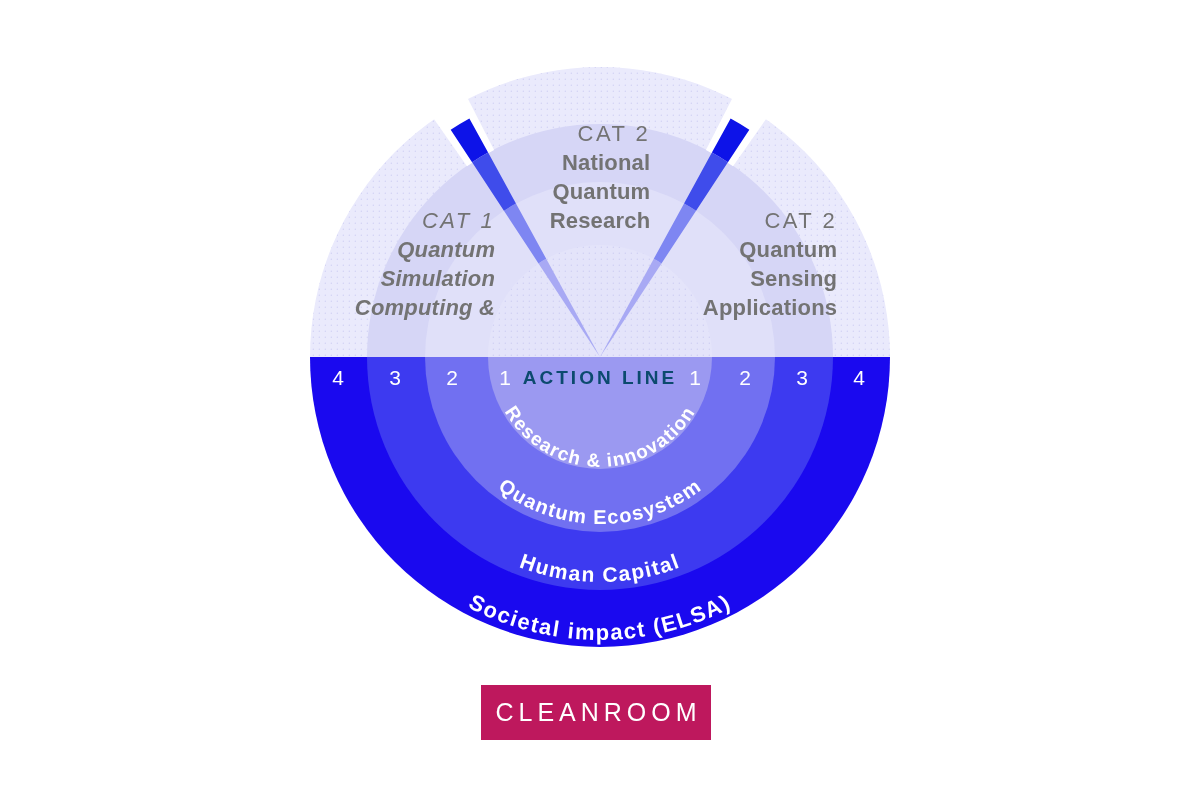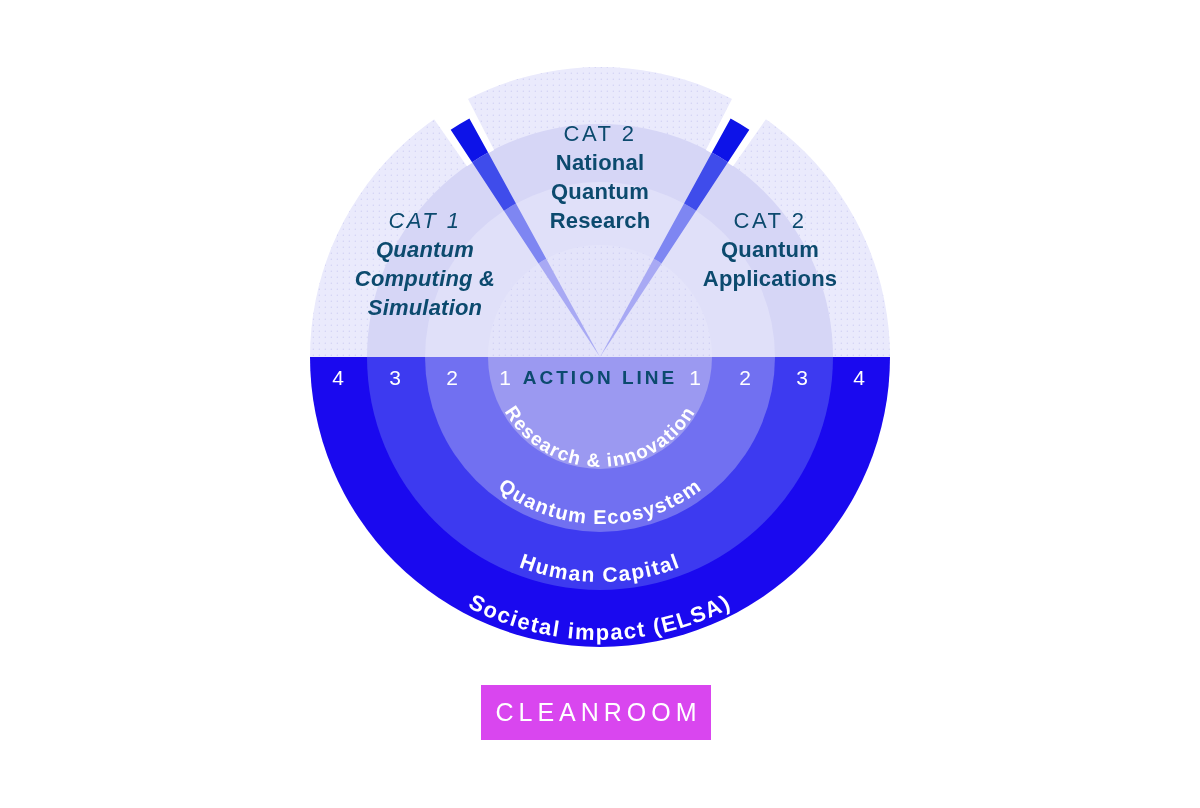--- a/index.html
+++ b/index.html
@@ -10,33 +10,33 @@
 
   
   text.curve{fill:#ffffff;font-weight:700;font-family:"Liberation Sans",sans-serif;}
   .c1{font-size:19px;letter-spacing:1.2px;}
   .c2{font-size:20px;letter-spacing:1.3px;}
   .c3{font-size:21px;letter-spacing:1.5px;}
   .c4{font-size:22px;letter-spacing:1.6px;}
 
   .overlay{position:absolute;left:0;top:0;width:1200px;height:808px;}
 
-  .cat-block{position:absolute;transform:translateX(-50%);text-align:center;
-             color:#0c4a6e;line-height:29px;white-space:nowrap;}
+  .cat-block{position:absolute;transform:translateX(-50%);text-align:right;
+             color:#737373;line-height:29px;white-space:nowrap;}
   .cat-kicker{font-size:22px;font-weight:400;letter-spacing:2.5px;}
   .cat-line{font-size:22px;font-weight:700;letter-spacing:0.2px;}
 
   .action-line{position:absolute;left:600px;top:378px;transform:translate(-50%,-50%);
                color:#0c4a6e;font-size:19px;font-weight:700;letter-spacing:3px;
                white-space:nowrap;}
   .ring-num{position:absolute;transform:translate(-50%,-50%);color:#ffffff;
             font-size:21px;font-weight:400;}
 
   .cleanroom{position:absolute;left:481px;top:685px;width:230px;height:55px;
-             background:#d946ef;color:#ffffff;display:flex;align-items:center;
+             background:#be185d;color:#ffffff;display:flex;align-items:center;
              justify-content:center;font-size:25px;font-weight:400;
              letter-spacing:5px;text-indent:5px;}
 </style>
 </head>
 <body>
 
 <div class="stage">
 
   <svg width="1200" height="808" viewBox="0 0 1200 808">
     <defs>
@@ -87,34 +87,35 @@
     <text class="curve c4">
       <textPath href="#arc4" startOffset="50%" text-anchor="middle">Societal impact (ELSA)</textPath>
     </text>
   </svg>
 
   <div class="overlay">
 
     <div class="cat-block" style="left:425px;top:206px;font-style:italic;">
       <div class="cat-kicker">CAT 1</div>
       <div class="cat-line">Quantum</div>
+      <div class="cat-line">Simulation</div>
       <div class="cat-line">Computing &amp;</div>
-      <div class="cat-line">Simulation</div>
     </div>
 
     <div class="cat-block" style="left:600px;top:119px;">
       <div class="cat-kicker">CAT 2</div>
       <div class="cat-line">National</div>
       <div class="cat-line">Quantum</div>
       <div class="cat-line">Research</div>
     </div>
 
     <div class="cat-block" style="left:770px;top:206px;">
       <div class="cat-kicker">CAT 2</div>
       <div class="cat-line">Quantum</div>
+      <div class="cat-line">Sensing</div>
       <div class="cat-line">Applications</div>
     </div>
 
     <div class="action-line">ACTION LINE</div>
 
     <span class="ring-num" style="left:338px;top:378px;">4</span>
     <span class="ring-num" style="left:395px;top:378px;">3</span>
     <span class="ring-num" style="left:452px;top:378px;">2</span>
     <span class="ring-num" style="left:505px;top:378px;">1</span>
 

